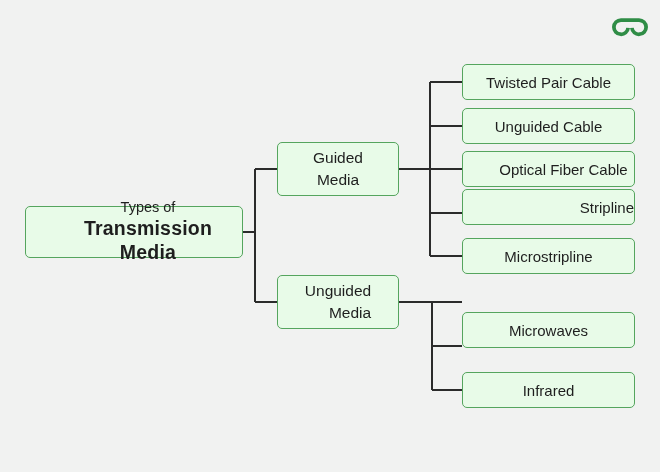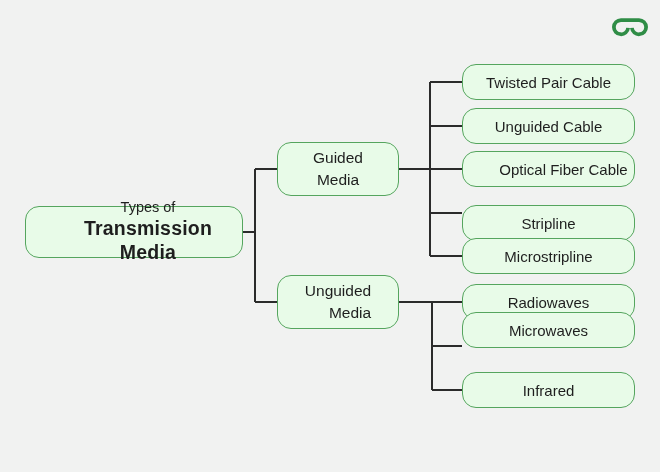--- a/index.html
+++ b/index.html
@@ -14,21 +14,21 @@
   .wires {
     position: absolute;
     left: 0; top: 0;
     width: 660px; height: 472px;
     pointer-events: none;
   }
   .node {
     position: absolute;
     background: #e8fbe8;
     border: 1.6px solid #55a55e;
-    border-radius: 14px;
+    border-radius: 5px;
     box-sizing: border-box;
     display: flex;
     align-items: center;
     justify-content: center;
     text-align: center;
     color: #1e1e1e;
   }
   .root {
     left: 25px; top: 206px;
     width: 218px; height: 52px;
@@ -48,21 +48,21 @@
   .branch-guided   { top: 142px; }
   .branch-unguided { top: 275px; text-align: right; }
   .leaf {
     left: 462px;
     width: 173px; height: 36px;
     font-size: 15px;
   }
   .leaf-1 { top: 64px; }
   .leaf-2 { top: 108px; }
   .leaf-3 { top: 151px; padding-left: 30px; }
-  .leaf-4 { top: 205px; }
+  .leaf-4 { top: 189px; justify-content: flex-end; }
   .leaf-5 { top: 238px; }
   .leaf-6 { top: 284px; }
   .leaf-7 { top: 312px; }
   .leaf-8 { top: 372px; }
   .logo {
     position: absolute;
     left: 612px; top: 13px;
     width: 36px; height: 26px;
   }
 </style>
@@ -100,23 +100,20 @@
   <div class="node leaf leaf-3">
     <span>Optical Fiber Cable</span>
   </div>
   <div class="node leaf leaf-4">
     <span>Stripline</span>
   </div>
   <div class="node leaf leaf-5">
     <span>Microstripline</span>
   </div>
 
-  <div class="node leaf leaf-6">
-    <span>Radiowaves</span>
-  </div>
   <div class="node leaf leaf-7">
     <span>Microwaves</span>
   </div>
   <div class="node leaf leaf-8">
     <span>Infrared</span>
   </div>
 
   <svg class="logo" viewBox="0 0 48 34" xmlns="http://www.w3.org/2000/svg" aria-hidden="true">
     <g fill="none" stroke="#2f8d46" stroke-width="5" stroke-linecap="butt">
       <path d="M24 9 H12 A9.5 9.5 0 1 0 21.5 19.5"></path>

